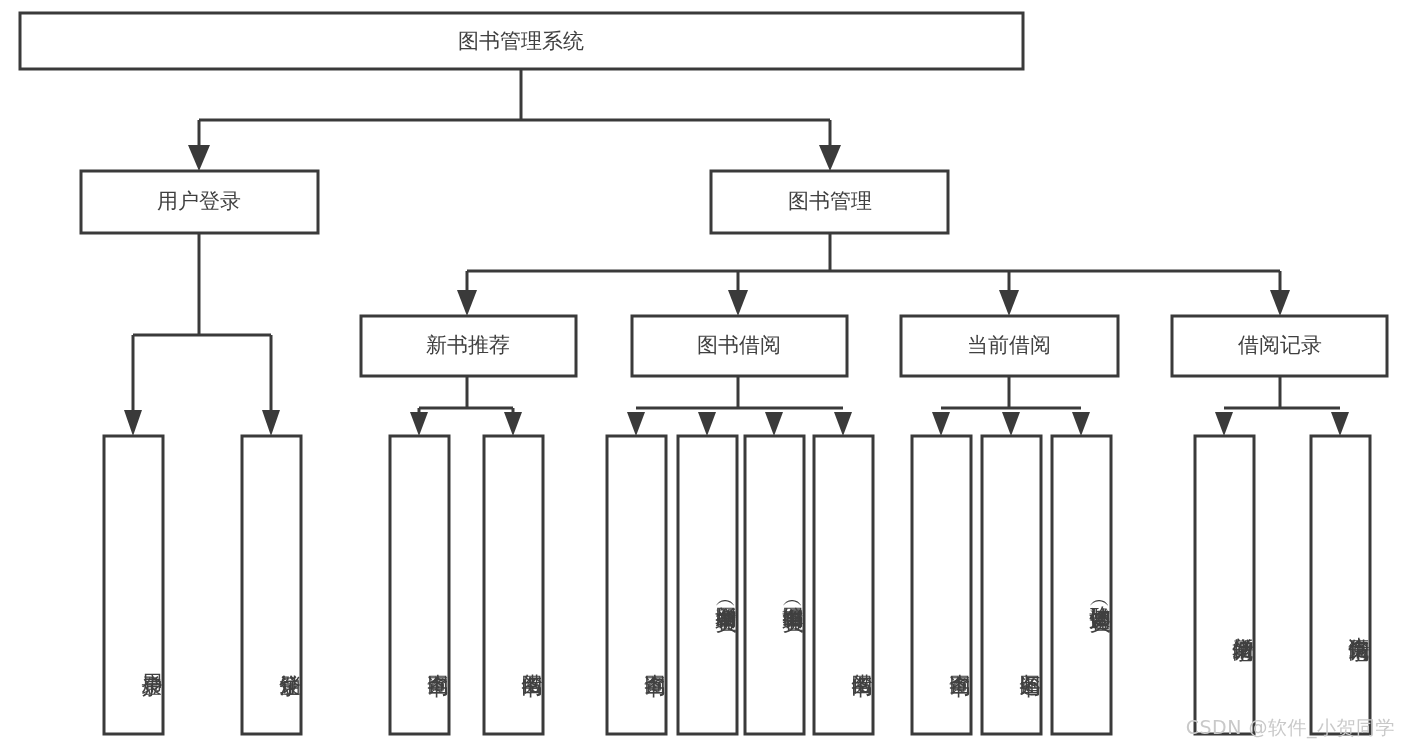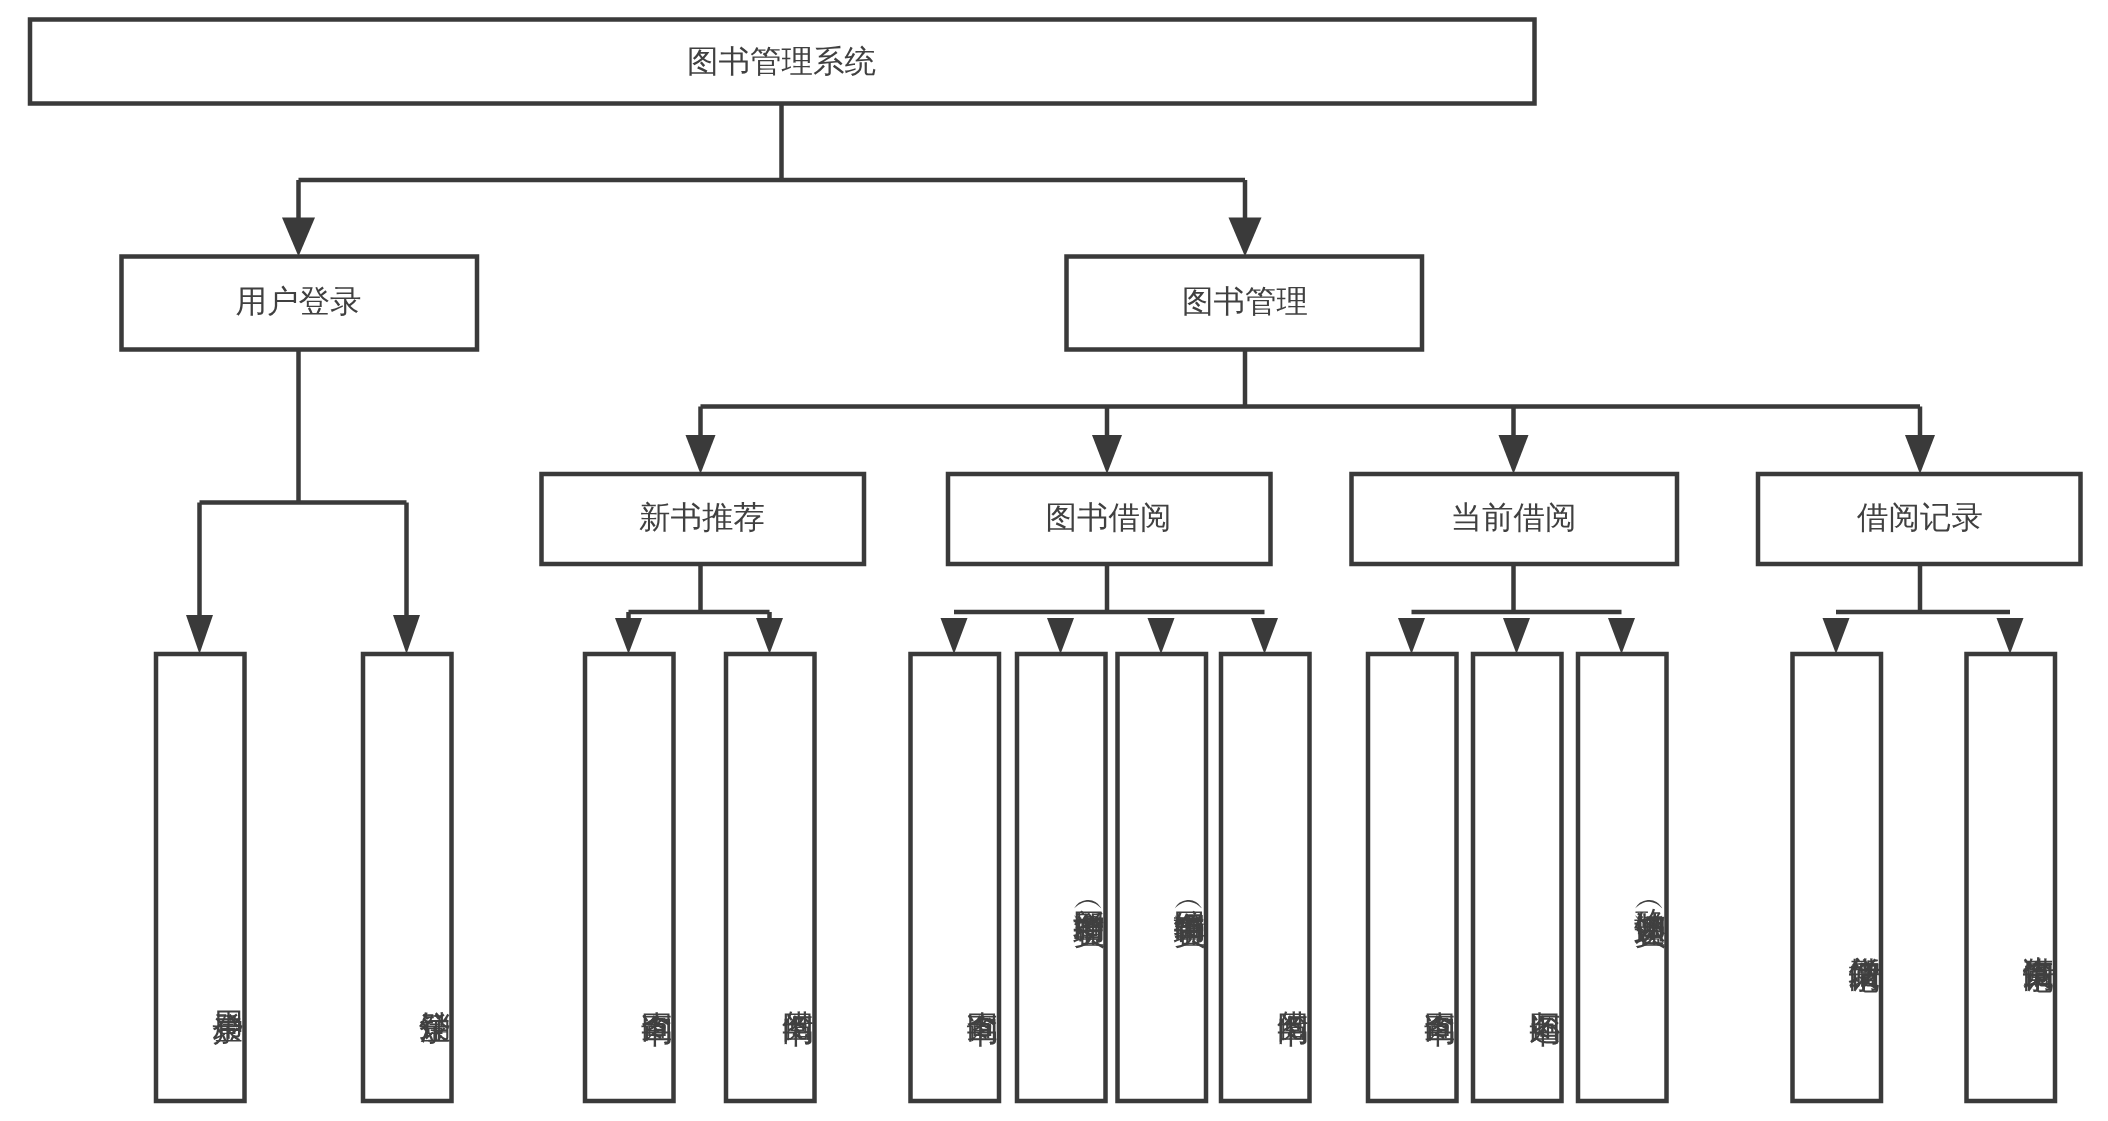--- a/index.html
+++ b/index.html
@@ -211,13 +211,14 @@
   <div class="leaf-label" style="left:745px; top:436px; width:59px; height:298px; padding-top:8px;">编辑图书（管理员）</div>
   <div class="leaf-label" style="left:814px; top:436px; width:59px; height:298px; padding-top:74px;">借阅图书</div>
 
   <div class="leaf-label" style="left:912px; top:436px; width:59px; height:298px; padding-top:74px;">查询图书</div>
   <div class="leaf-label" style="left:982px; top:436px; width:59px; height:298px; padding-top:74px;">归还图书</div>
   <div class="leaf-label" style="left:1052px; top:436px; width:59px; height:298px; padding-top:8px;">确认归还（管理员）</div>
 
   <div class="leaf-label" style="left:1195px; top:436px; width:59px; height:298px; padding-top:38px;">新增借阅记录</div>
   <div class="leaf-label" style="left:1311px; top:436px; width:59px; height:298px; padding-top:38px;">查询借阅记录</div>
 
+  <div class="watermark">CSDN @软件_小贺同学</div>
 </div>
 
 </body></html>

